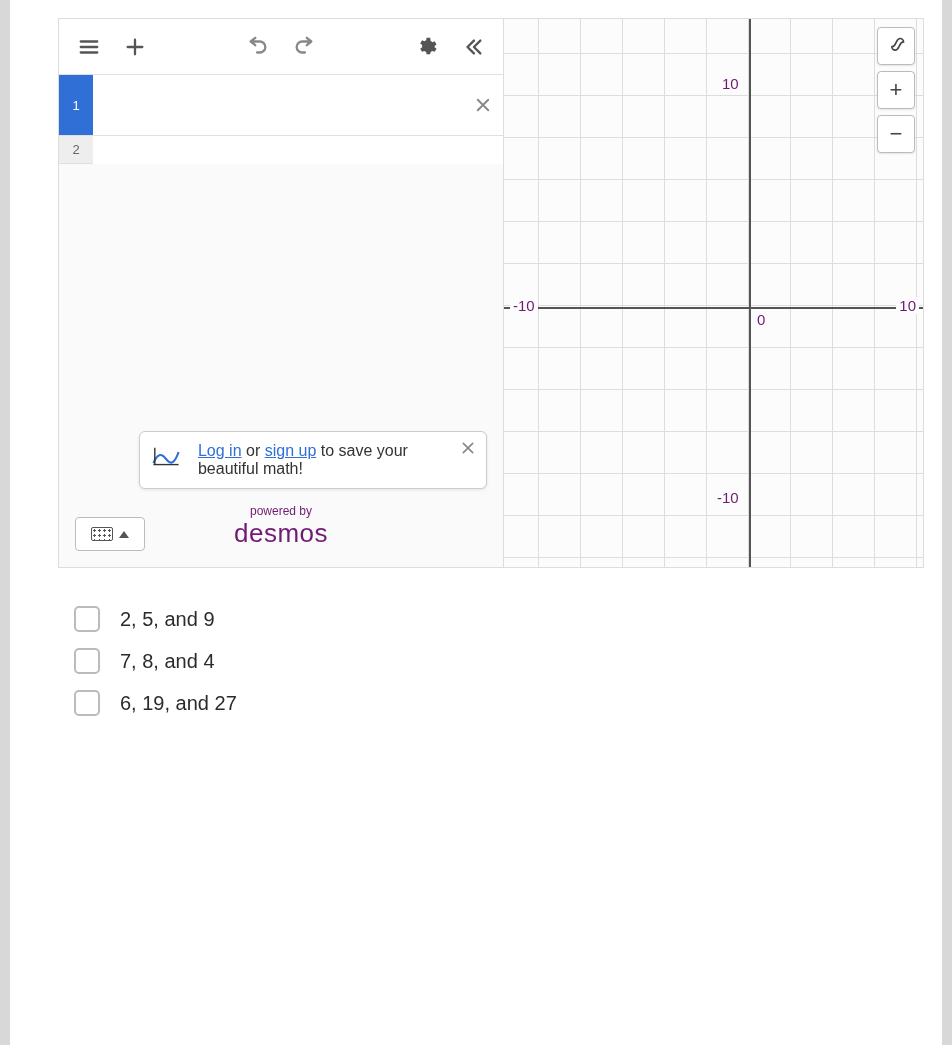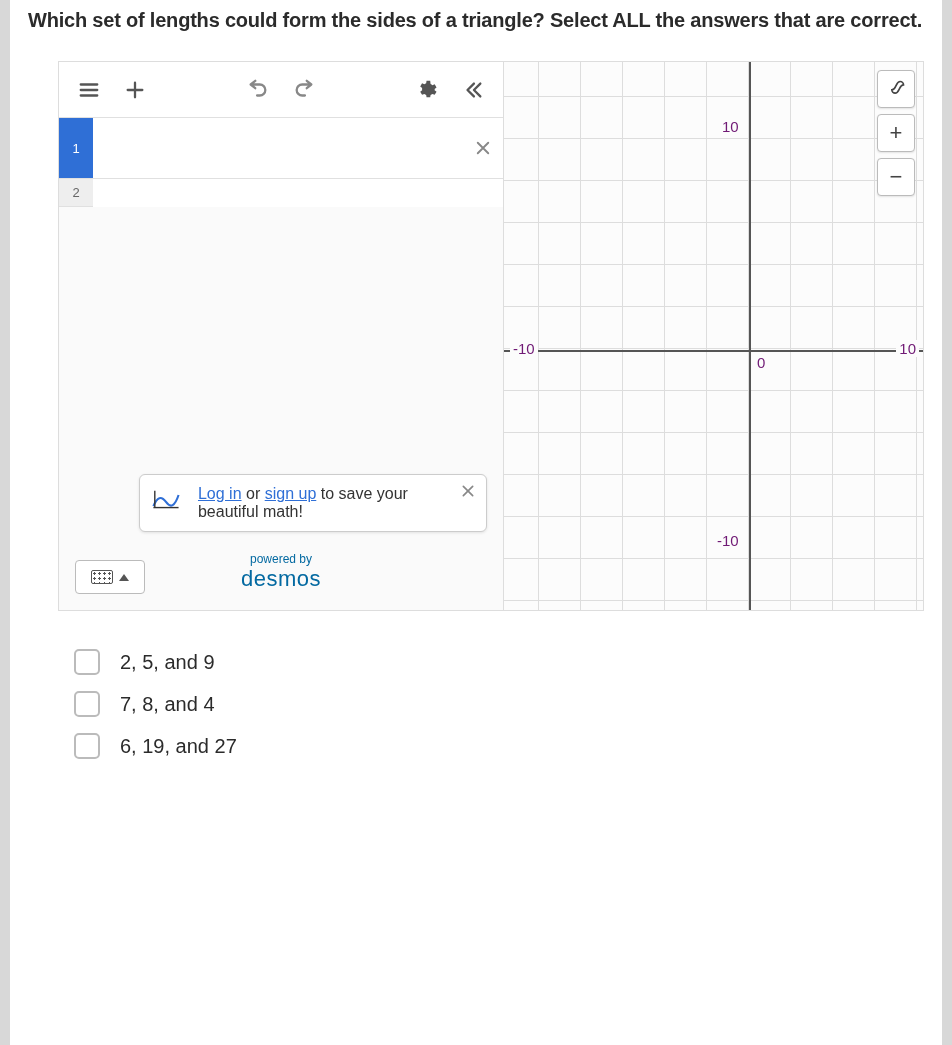--- a/index.html
+++ b/index.html
@@ -130,24 +130,24 @@
     right: 10px; top: 8px;
     color: #888;
     cursor: pointer;
     font-size: 18px;
   }
   .powered {
     position: absolute;
     bottom: 18px;
     left: 0; right: 0;
     text-align: center;
-    color: #0369a1;
+    color: #701a75;
   }
   .powered .small { font-size: 12px; }
-  .powered .brand { font-size: 22px; letter-spacing: 0.5px; }
+  .powered .brand { font-size: 26px; letter-spacing: 0.5px; }
   .keypad-toggle {
     position: absolute;
     bottom: 16px;
     left: 16px;
     width: 70px;
     height: 34px;
     border: 1px solid #bbb;
     border-radius: 4px;
     background: #fff;
     display: flex;
@@ -239,21 +239,20 @@
     border: 2px solid #bbb;
     border-radius: 5px;
     background: #fff;
     cursor: pointer;
   }
 </style>
 </head>
 <body>
 
 <div class="page">
-  <div class="question-text">Which set of lengths could form the sides of a triangle? Select ALL the answers that are correct.</div>
 
   <div class="calc-outer">
 
     <div class="expr-panel">
       <div class="expr-toolbar">
         <div class="tb-btn">
           <svg viewBox="0 0 24 24">
               <path d="M3 6h18M3 12h18M3 18h18" stroke="#555" stroke-width="2.5" stroke-linecap="round"></path>
             </svg>
         </div>

